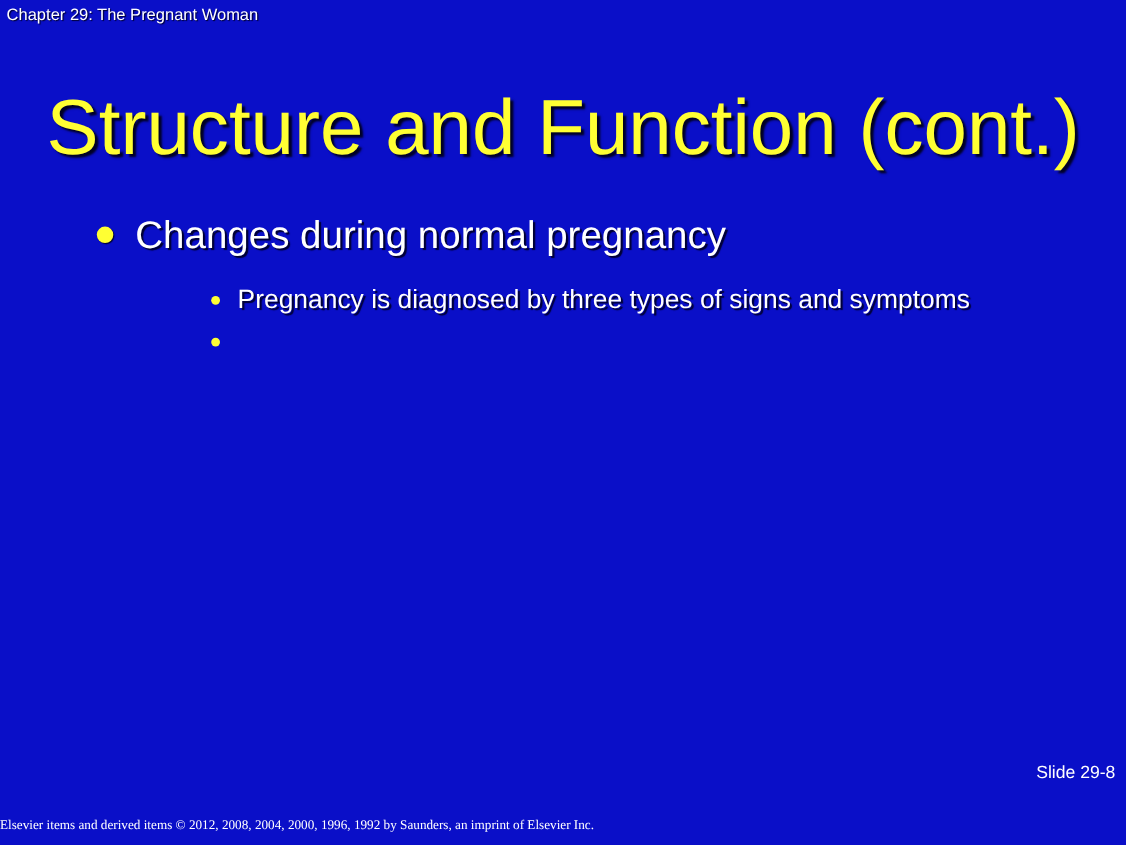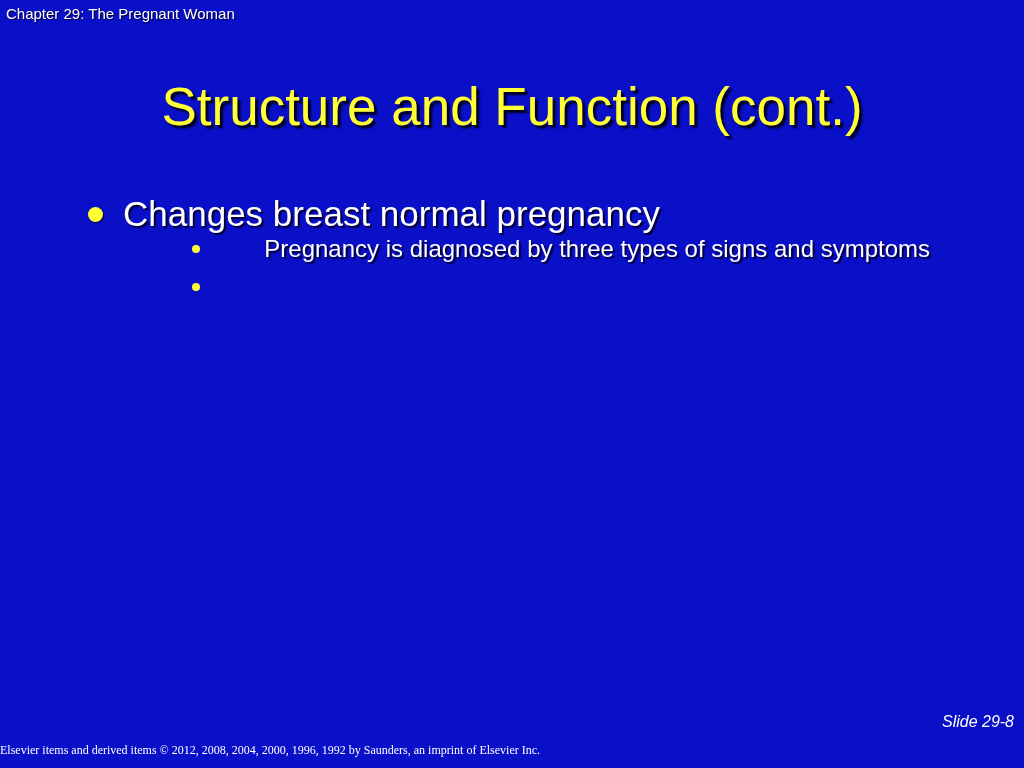--- a/index.html
+++ b/index.html
@@ -9,21 +9,21 @@
     font-family:"Liberation Sans", sans-serif;
     color:#ffffff;
   }
   .shadow { text-shadow: 2px 2px 1px #000033; }
   .chapter {
     position:absolute; left:6px; top:5px;
     font-size:15px; color:#ffffff; text-shadow:1px 1px 1px #000033;
   }
   .title {
     position:absolute; left:0; right:0; top:76px; text-align:center;
-    font-size:53px; color:#ffff33; text-shadow:3px 3px 2px #000022;
+    font-size:71px; color:#ffff33; text-shadow:3px 3px 2px #000022;
   }
   .l1 {
     position:absolute; left:88px; top:190px;
     font-size:35px; line-height:48px;
   }
   .l1 .dot {
     display:inline-block; width:15px; height:15px; border-radius:50%;
     background:#ffff33; margin-right:20px; vertical-align:middle;
     position:relative; top:-2px; box-shadow:1px 1px 1px #000033;
   }
@@ -36,34 +36,34 @@
   }
   .sub li .bul {
     position:absolute; left:2px; top:13px; width:8px; height:8px; border-radius:50%;
     background:#ffff33;
   }
   .footer {
     position:absolute; left:0; right:0; top:743px; text-align:left;
     font-family:"Liberation Serif", serif; font-size:12px; color:#ffffff;
   }
   .slideno {
-    position:absolute; right:10px; top:713px;
-    font-size:16px; color:#ffffff;font-style:italic;
+    position:absolute; right:10px; top:694px;
+    font-size:16px; color:#ffffff;
   }
 </style>
 </head>
 <body>
 
 <div class="chapter">Chapter 29: The Pregnant Woman</div>
 
 <div class="title">Structure and Function (cont.)</div>
 
 <div class="l1 shadow">
-  <span class="dot"></span><span>Changes breast normal pregnancy</span>
+  <span class="dot"></span><span>Changes during normal pregnancy</span>
 </div>
 
-<ul class="sub shadow" style="top:232px;text-align:right;">
+<ul class="sub shadow" style="top:256px;">
   <li><span class="bul"></span><span>Pregnancy is diagnosed by three types of signs and symptoms</span></li>
   <li><span class="bul"></span></li>
 </ul>
 
 <div class="footer">Elsevier items and derived items © 2012, 2008, 2004, 2000, 1996, 1992 by Saunders, an imprint of Elsevier Inc.</div>
 <div class="slideno">Slide 29-8</div>
 
 </body></html>

